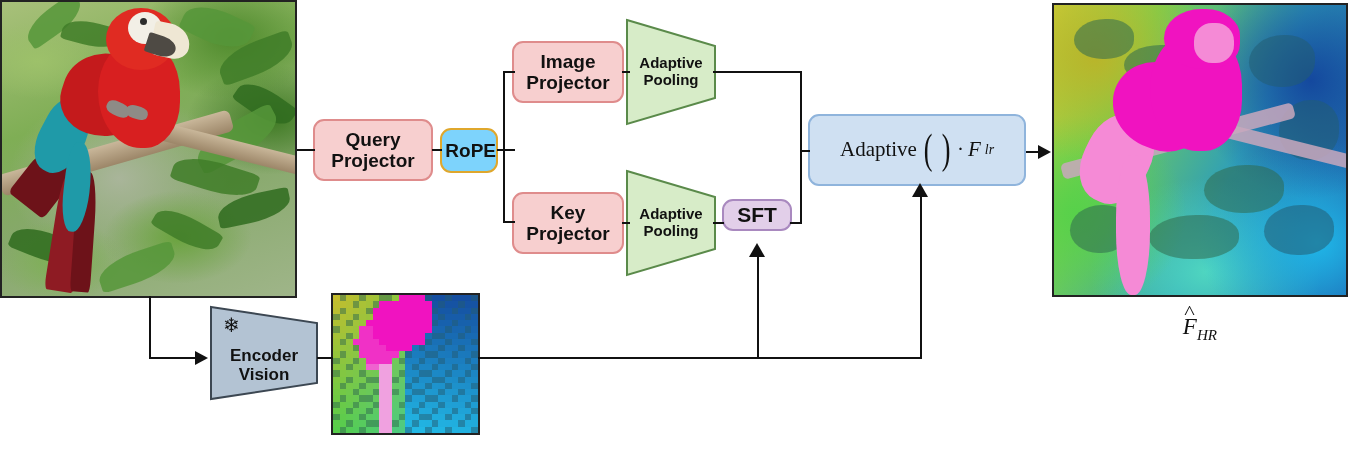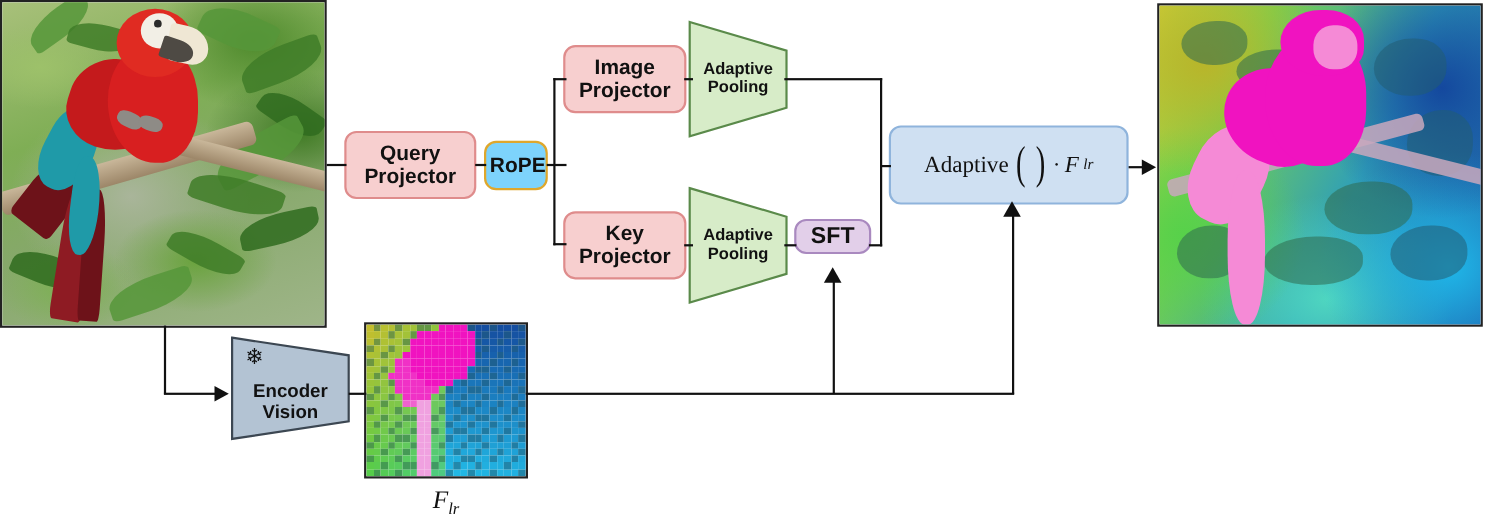--- a/index.html
+++ b/index.html
@@ -759,18 +759,18 @@
   <div class="ln hln" style="left:317px;top:357px;width:16px;"></div>
 
   <div class="ln hln" style="left:478px;top:357px;width:444px;"></div>
 
   <div class="ln vln" style="left:757px;top:256px;height:102px;"></div>
   <div class="arrow ar-up" style="left:749px;top:243px;"></div>
 
   <div class="ln vln" style="left:920px;top:196px;height:162px;"></div>
   <div class="arrow ar-up" style="left:912px;top:183px;"></div>
 
-  <div class="caption" style="left:331px;top:442px;width:149px;">
-    <span class="it">F</span><span class="sb">lr</span>
-  </div>
-
+
+  <div class="caption" style="left:1052px;top:314px;width:296px;">
+    <span class="hat">F</span><span class="sb">HR</span>
+  </div>
 
 </div>
 
 </body></html>

